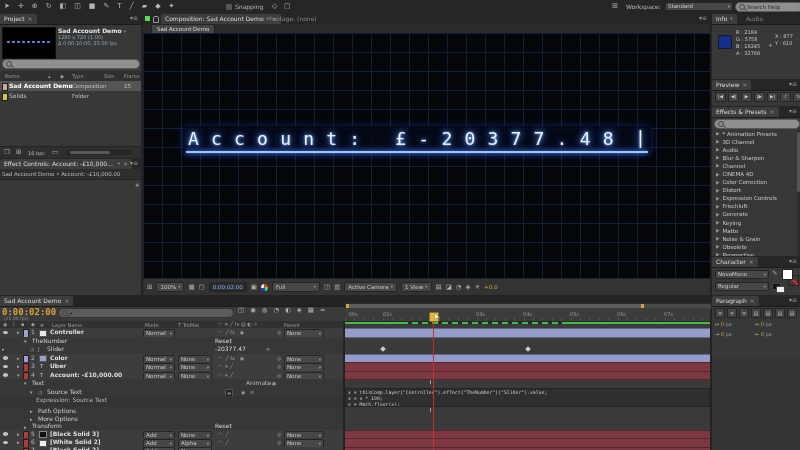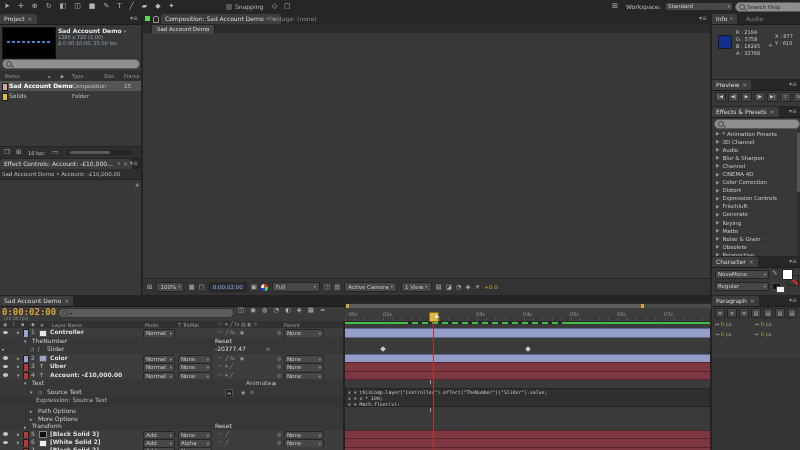--- a/index.html
+++ b/index.html
@@ -163,20 +163,28 @@
         <span>Footage: (none)</span>
       </div>
       <span class="pmenu" style="right:3px;">▾≡</span>
     </div>
     <div class="abs" style="left:0;top:11px;width:567px;height:9px;background:#2a2a2a;">
       <div class="abs" style="left:8px;top:0;height:9px;background:#454545;border:1px solid #222;border-bottom:none;font-size:5.5px;line-height:9px;padding:0 5px;color:#ddd;">
         <span>Sad Account Demo</span>
       </div>
     </div>
 
+    <div class="abs" style="left:0;top:20px;width:567px;height:245px;background:#04060a;
+         background-image:linear-gradient(#121f38 1px,transparent 1px),linear-gradient(90deg,#121f38 1px,transparent 1px);
+         background-size:19px 19px;overflow:hidden;">
+      <div class="abs" style="left:40px;top:93px;width:468px;height:27px;background:rgba(6,10,22,.85);box-shadow:0 0 8px rgba(40,90,220,.35);"></div>
+      <span class="neon" style="left:45px;top:95px;font-size:18px;letter-spacing:12.2px;">Account: £-20377.48</span>
+      <span class="neon" style="left:492px;top:94px;font-size:18px;">|</span>
+      <div class="abs" style="left:43px;top:118px;width:462px;height:2px;background:#9cc6ff;box-shadow:0 0 4px #5b8dff,0 0 8px #2a55c8;"></div>
+    </div>
 
     <div class="abs" style="left:0;top:265px;width:567px;height:17px;background:#333;border-top:1px solid #222;display:flex;align-items:center;gap:4px;padding-left:4px;box-sizing:border-box;">
       <span class="ic">⊞</span>
       <div class="statdd">
           <span>100%</span>
           <span class="arr">▾</span>
         </div>
       <span class="ic">▦</span>
       <span class="ic">▢</span>
       <div class="statdd" style="color:#86b7ff;background:#2b2b2b;">

